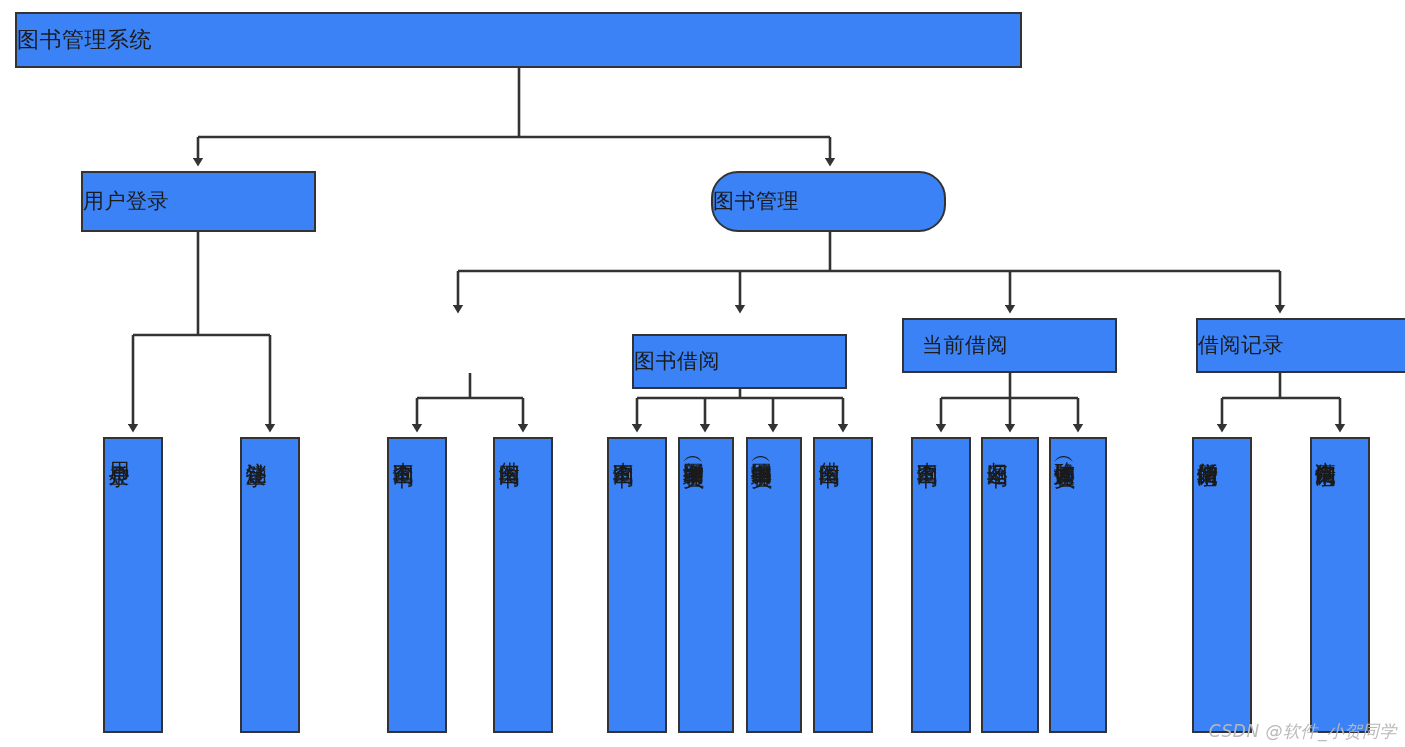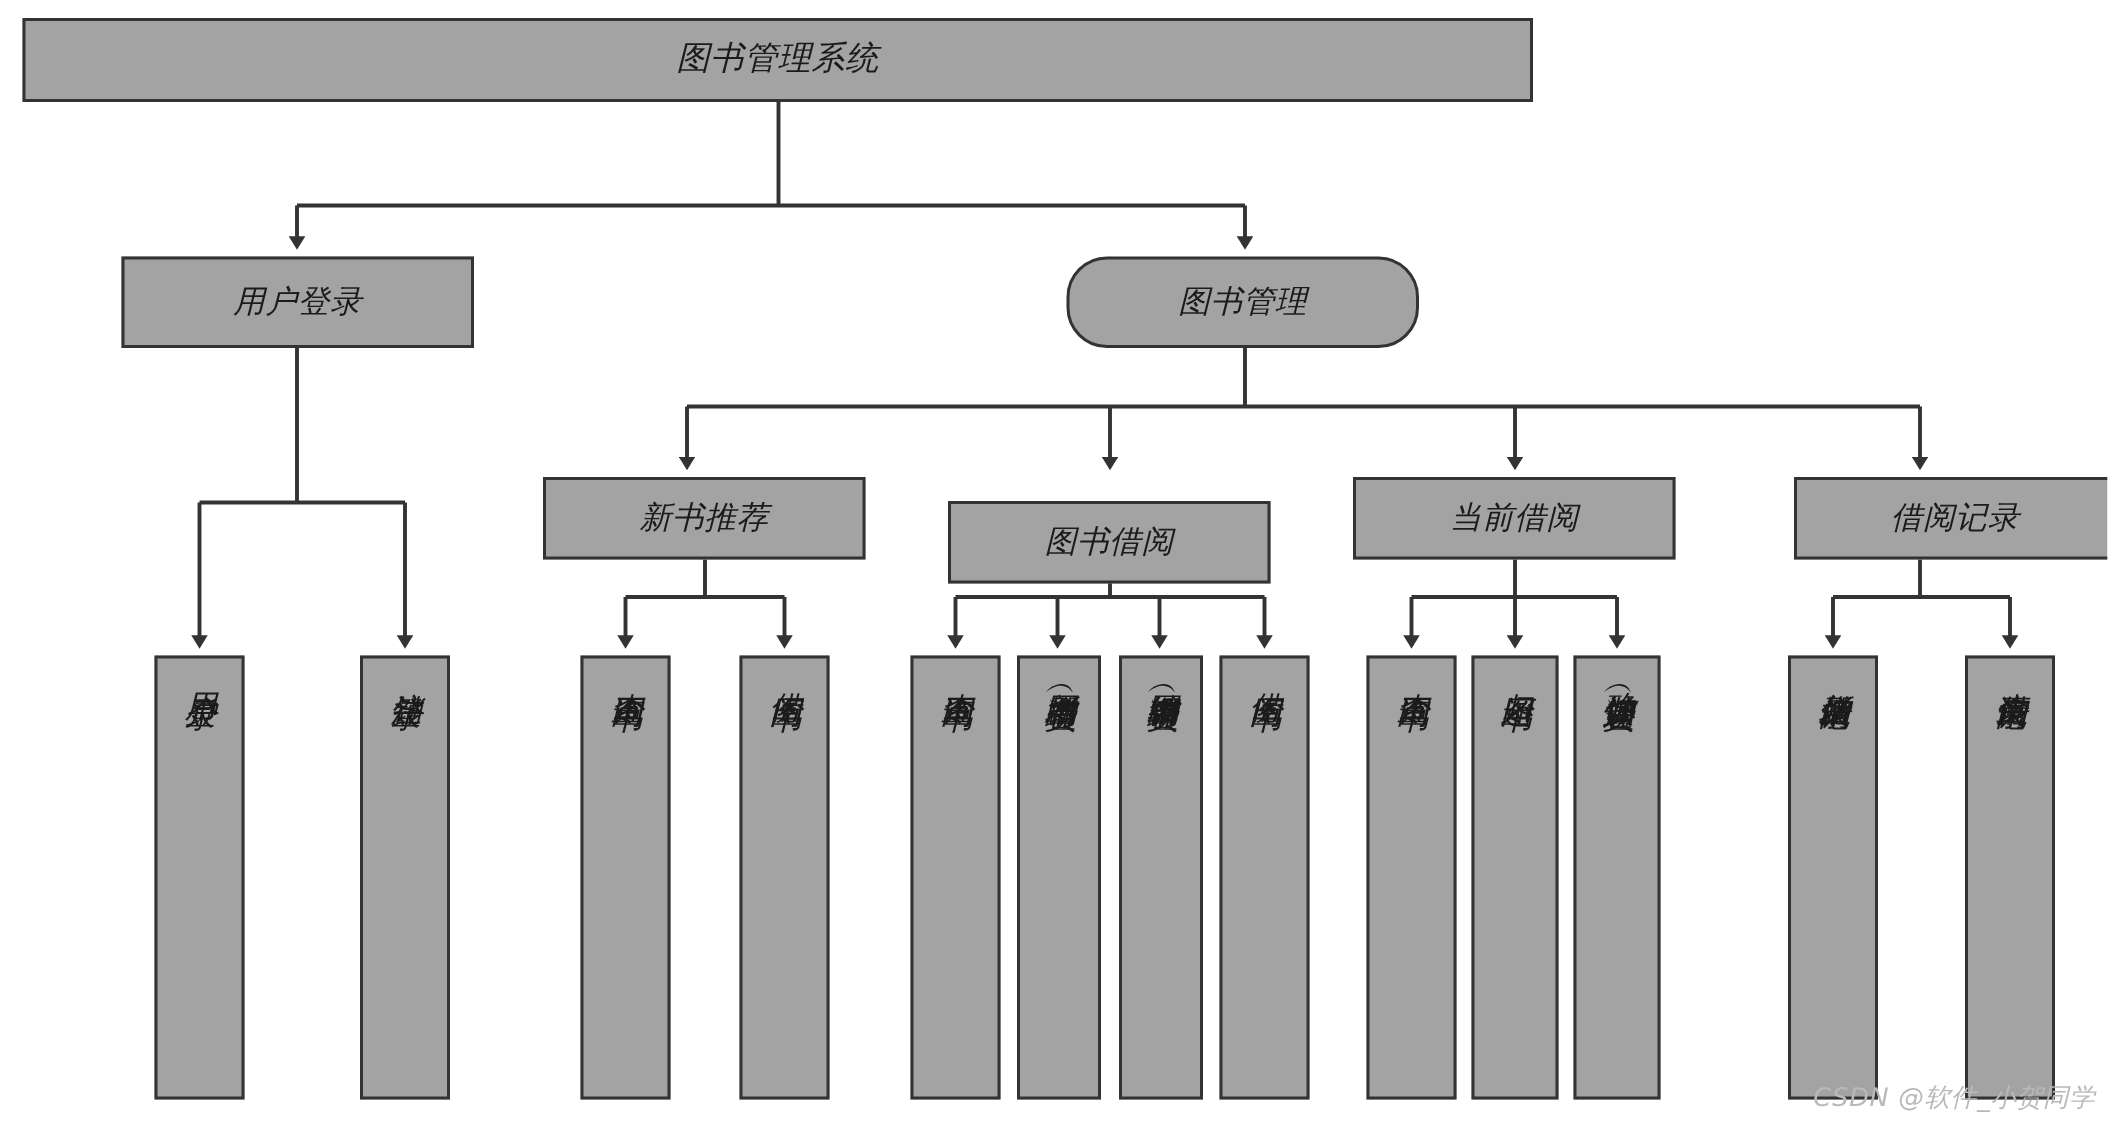--- a/index.html
+++ b/index.html
@@ -22,26 +22,24 @@
     left: 0;
     top: 0;
     width: 1405px;
     height: 747px;
     pointer-events: none;
   }
   .node {
     position: absolute;
     box-sizing: border-box;
     border: 2.5px solid #333333;
-    background: #a3a3a3;
+    background: #3b82f6;
     display: flex;
     align-items: center;
-    justify-content: center;
     color: #1b1b1b;
-    font-style: italic;
   }
   .node .label {
     font-size: 21px;
     line-height: 1.18;
     letter-spacing: 0.5px;
     white-space: nowrap;
     text-align: center;
   }
   .node.vertical {
     align-items: flex-start;
@@ -133,27 +131,24 @@
     <span class="label">图书管理系统</span>
   </div>
 
   <div class="node" style="left:81px; top:171px; width:235px; height:61px;">
     <span class="label">用户登录</span>
   </div>
   <div class="node" style="left:711px; top:171px; width:235px; height:61px;border-radius:27px;">
     <span class="label">图书管理</span>
   </div>
 
-  <div class="node" style="left:362px; top:318px; width:215px; height:55px;">
-    <span class="label">新书推荐</span>
-  </div>
   <div class="node" style="left:632px; top:334px; width:215px; height:55px;">
     <span class="label">图书借阅</span>
   </div>
-  <div class="node" style="left:902px; top:318px; width:215px; height:55px;">
+  <div class="node" style="left:902px; top:318px; width:215px; height:55px;padding-left:18px;">
     <span class="label">当前借阅</span>
   </div>
   <div class="node" style="left:1172px; top:318px; width:215px; height:55px;margin-left:24px;">
     <span class="label">借阅记录</span>
   </div>
 
   <div class="node vertical" style="left:103px; top:437px; width:60px; height:296px;">
     <span class="label">用户登录</span>
   </div>
   <div class="node vertical" style="left:240px; top:437px; width:60px; height:296px;">

